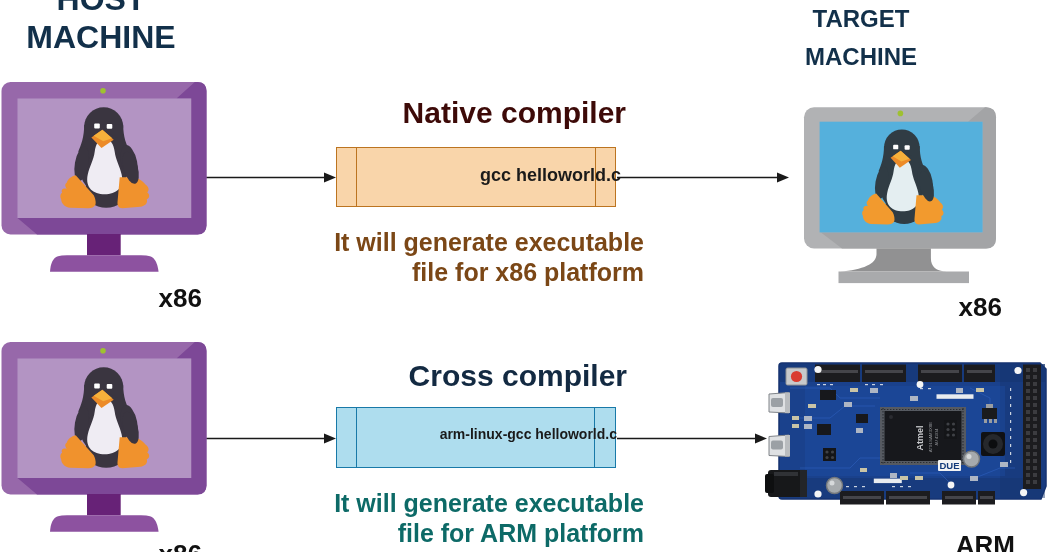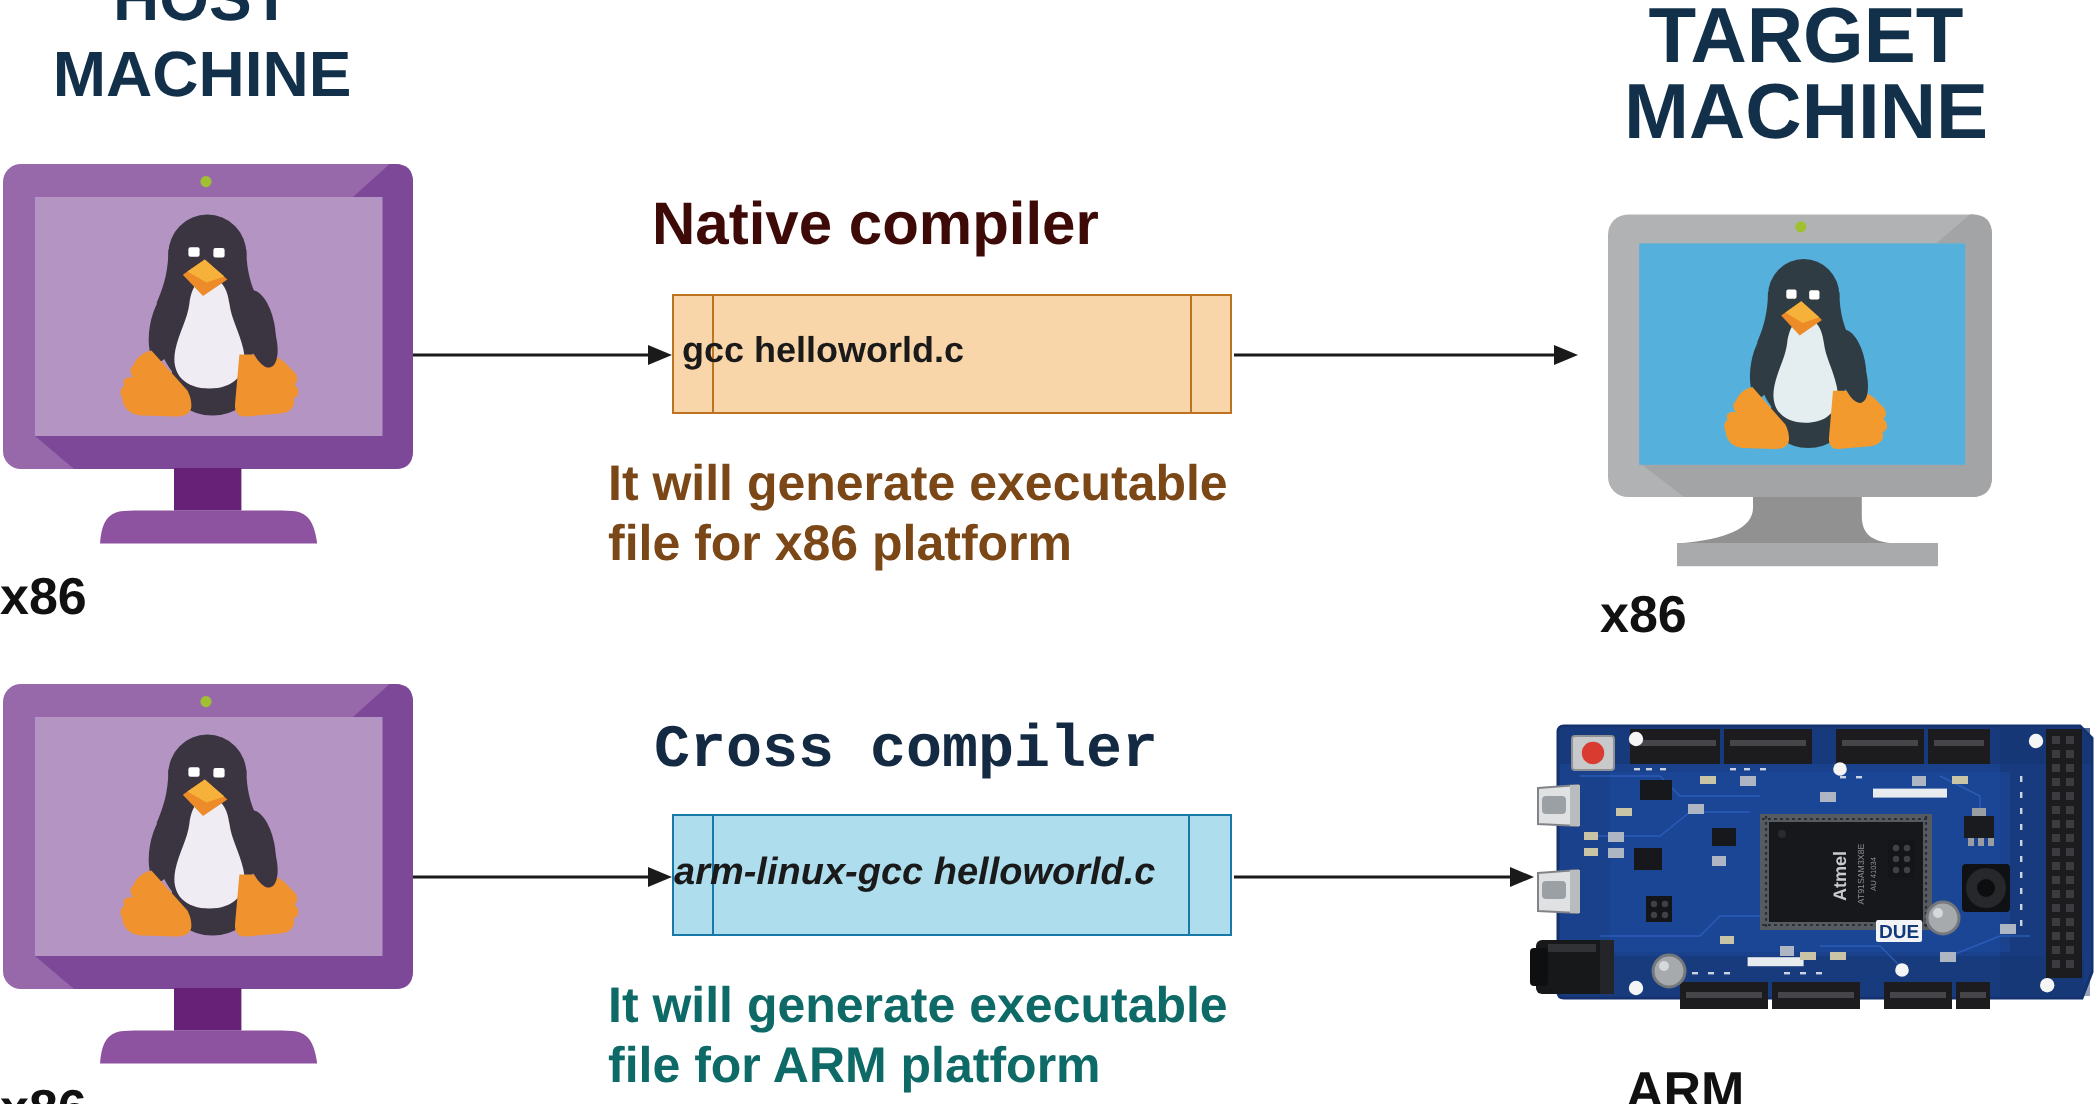--- a/index.html
+++ b/index.html
@@ -1,39 +1,39 @@
 <!DOCTYPE html>
 <html><head>
 <meta charset="utf-8">
 <style>
 html,body{margin:0;padding:0;}
 body{width:1050px;height:552px;position:relative;overflow:hidden;background:#ffffff;font-family:"Liberation Sans",sans-serif;}
 .abs{position:absolute;}
 .ttl{font-weight:bold;color:#12304a;text-align:center;letter-spacing:0px;}
-.ctr{text-align:left;font-weight:bold;}
+.ctr{text-align:right;font-weight:bold;}
 </style>
 </head>
 <body>
 
 <div class="abs ttl" style="left:0px;top:-20px;width:202px;font-size:32px;line-height:38px;">HOST<br>MACHINE</div>
-<div class="abs ttl" style="left:802px;top:0px;width:202px;font-size:39px;line-height:38px;">TARGET<br>MACHINE</div>
+<div class="abs ttl" style="left:760px;top:0px;width:202px;font-size:24px;line-height:38px;">TARGET<br>MACHINE</div>
 
 <div class="abs ctr" style="left:326px;top:96px;width:300px;font-size:30px;color:#3d0a08;">Native compiler</div>
 
-<div class="abs ctr" style="left:327px;top:359px;width:300px;font-size:30px;color:#132a42;font-family:Liberation Mono, monospace;">Cross compiler</div>
+<div class="abs ctr" style="left:327px;top:359px;width:300px;font-size:30px;color:#132a42;">Cross compiler</div>
 
 <div class="abs" style="left:336px;top:147px;width:278px;height:58px;background:#f9d5aa;border:1px solid #bc7420;"></div>
 <div class="abs" style="left:356px;top:147px;width:1px;height:60px;background:#bc7420;"></div>
 <div class="abs" style="left:595px;top:147px;width:1px;height:60px;background:#bc7420;"></div>
 <div class="abs ctr" style="left:341px;top:165px;width:280px;font-size:18px;color:#1a1a1a;">gcc helloworld.c</div>
 
 <div class="abs" style="left:336px;top:407px;width:278px;height:59px;background:#aeddee;border:1px solid #1879a8;"></div>
 <div class="abs" style="left:356px;top:407px;width:1px;height:61px;background:#1879a8;"></div>
 <div class="abs" style="left:594px;top:407px;width:1px;height:61px;background:#1879a8;"></div>
-<div class="abs ctr" style="left:337px;top:426px;width:280px;font-size:19px;color:#1a1a1a;font-style:italic;">arm-linux-gcc helloworld.c</div>
+<div class="abs ctr" style="left:337px;top:426px;width:280px;font-size:14px;color:#1a1a1a;">arm-linux-gcc helloworld.c</div>
 
 <div class="abs ctr" style="left:304px;top:227px;width:340px;font-size:25px;line-height:30px;color:#7b4716;">It will generate executable<br>file for x86 platform</div>
 
 <div class="abs ctr" style="left:304px;top:488px;width:340px;font-size:25px;line-height:30px;color:#0d6a67;">It will generate executable<br>file for ARM platform</div>
 
 <svg class="abs" style="left:0;top:0;" width="1050" height="552" viewBox="0 0 1050 552">
   <g stroke="#1a1a1a" stroke-width="1.5" fill="#1a1a1a">
     <line x1="203" y1="177.5" x2="326" y2="177.5"></line>
     <polygon points="336,177.5 324,172.5 324,182.5" stroke="none"></polygon>
     <line x1="617" y1="177.5" x2="779" y2="177.5"></line>

